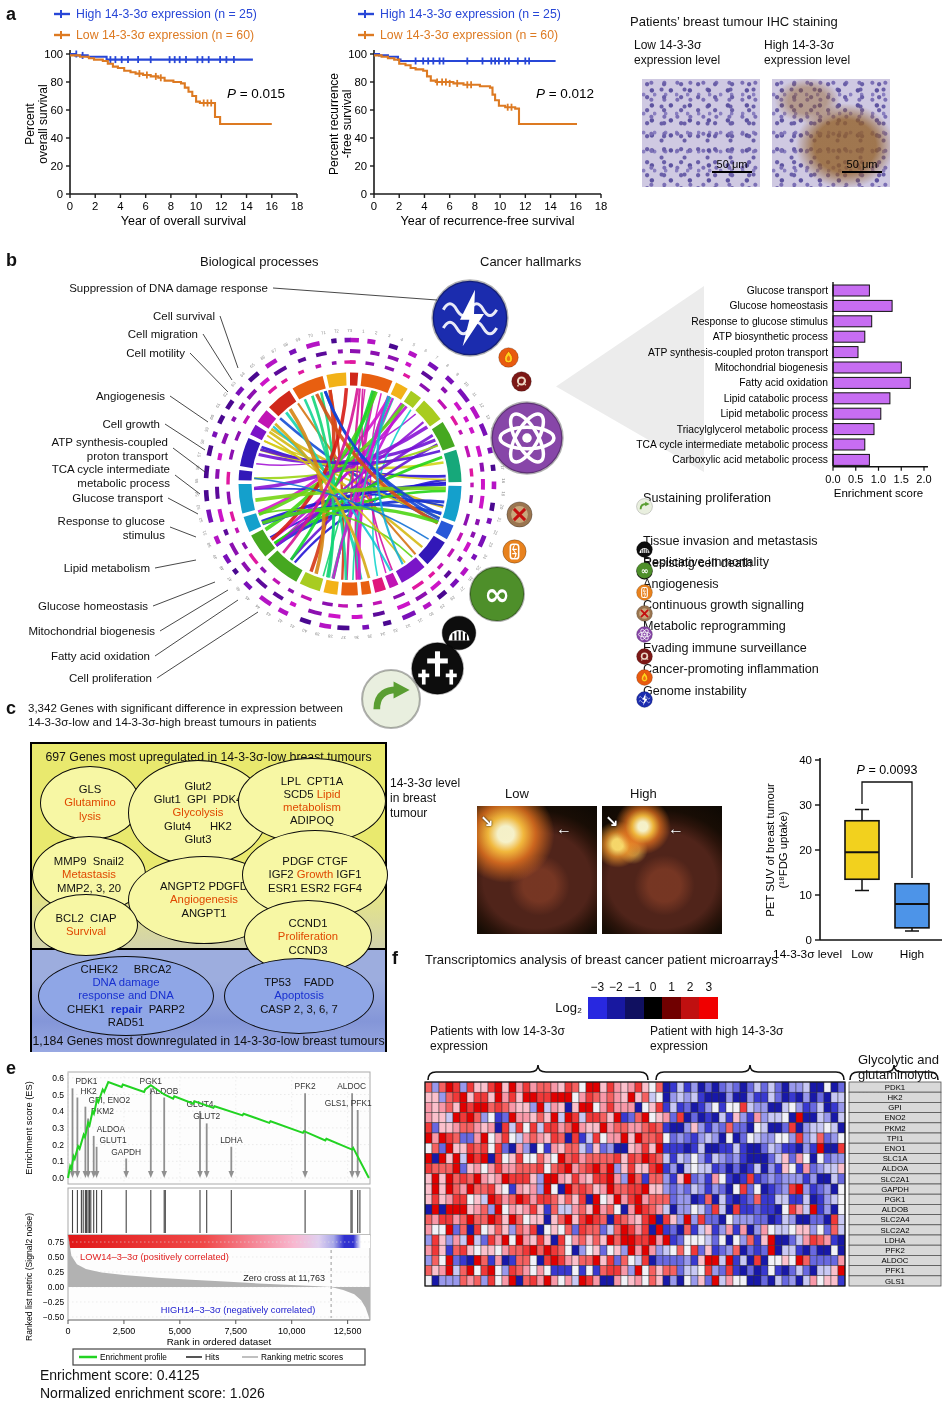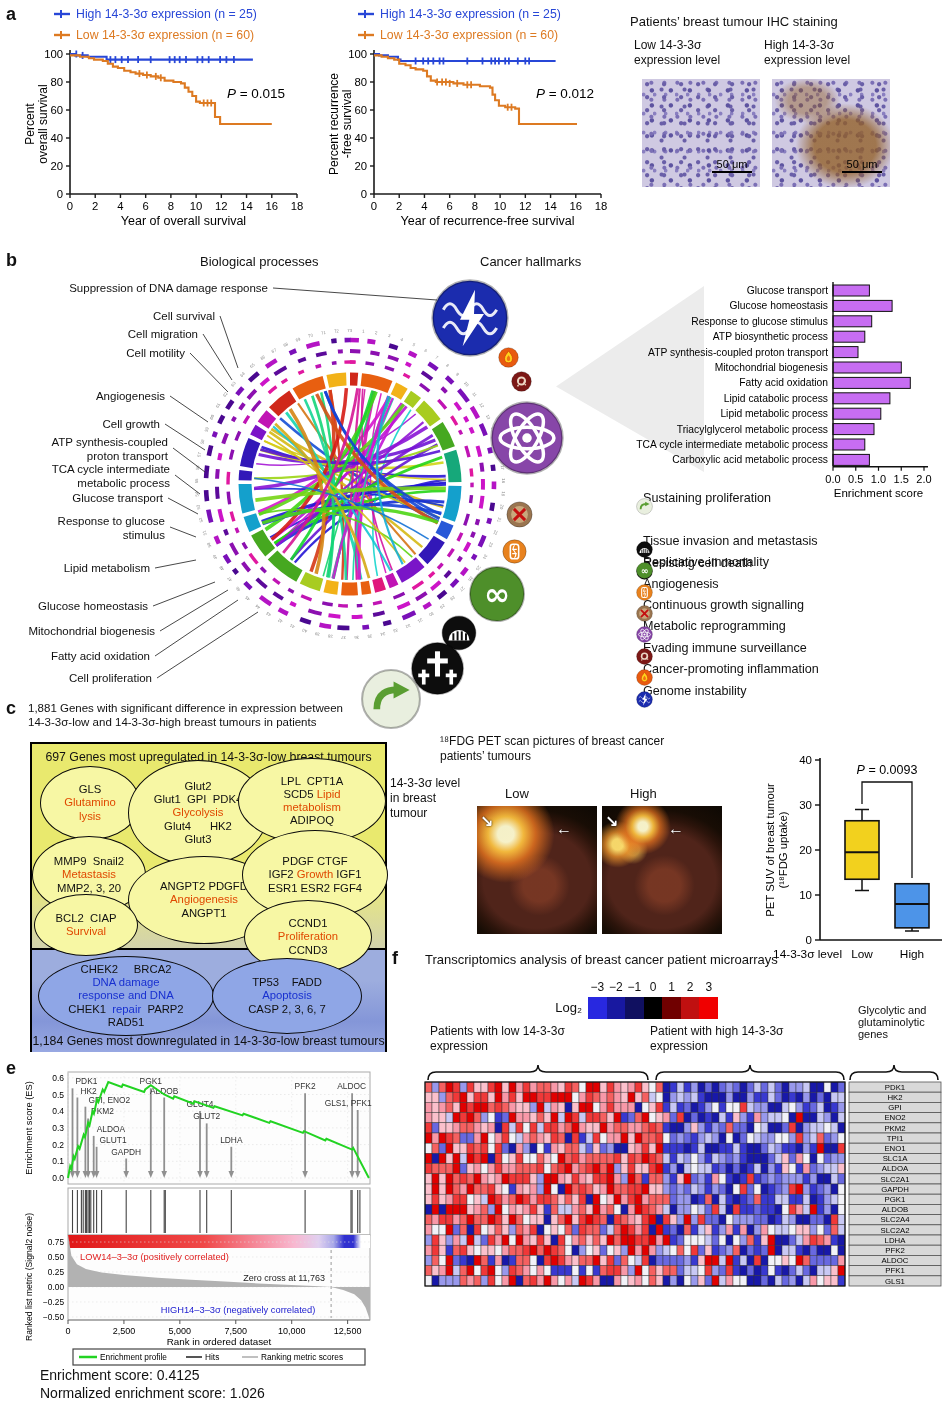--- a/index.html
+++ b/index.html
@@ -48,21 +48,21 @@
         justify-content:center;align-items:center;box-sizing:border-box;}
   .oval.up{background:#f7f7a4;}
   .oval.down{background:#8fa6e6;}
   .oval .ln{font-size:11.3px;line-height:1.16;white-space:pre;}
   .hdrline{position:absolute;width:100%;text-align:center;font-size:12.3px;}
   
   .hm-row{position:absolute;display:flex;align-items:center;gap:7px;height:20px;}
   .hm-row .lbl{font-size:12.6px;white-space:nowrap;}
   .callout{position:absolute;left:556px;top:286px;width:148px;height:186px;background:#ececec;
            clip-path:polygon(0 54%,100% 0,100% 100%);}
-  .brace-note{font-size:11px;}
+  .brace-note{font-size:13px;margin-top:48px;}
 </style>
 </head>
 <body>
 
 <div class="page">
 
   <div class="plabel" style="left:6px;top:4px">a</div>
   <div class="plabel" style="left:6px;top:250px">b</div>
   <div class="plabel" style="left:6px;top:698px">c</div>
   <div class="plabel" style="left:392px;top:698px">d</div>
@@ -829,21 +829,21 @@
             <path d="M4 9.5 q2 -3.5 4 0 t4 0 t4 0 t4 0" stroke="#fff" stroke-width="0.9" fill="none" opacity="0.9"></path>
             <path d="M4 15 q2 -3.5 4 0 t4 0 t4 0 t4 0" stroke="#fff" stroke-width="0.9" fill="none" opacity="0.9"></path>
             <polygon points="13.5,3.5 9,12.5 11.8,12.5 9.8,20.5 16.2,10.8 13.2,10.8" fill="#fff"></polygon>
           </svg>
         </span>
         <span class="lbl">Genome instability</span>
       </div>
     </div>
 
   <div class="abs ctr t11" style="left:28px;top:702px;width:364px">
-    <div>1,881 Genes with significant difference in expression between</div>
+    <div>3,342 Genes with significant difference in expression between</div>
     <div>14-3-3σ-low and 14-3-3σ-high breast tumours in patients</div>
   </div>
   <div class="gene-box" style="left:30px;top:742px">
     <div class="upzone"></div>
     <div class="downzone"></div>
     <div class="hdrline" style="top:6px">697 Genes most upregulated in 14-3-3σ-low breast tumours</div>
     <div id="ovals">
         <div class="oval up" style="left: 8px; top: 22px; width: 100px; height: 74px;">
           <div class="ln"><span style="color: rgb(17, 17, 17);">GLS</span></div>
           <div class="ln"><span style="color: rgb(224, 72, 0);">Glutamino</span></div>
@@ -883,36 +883,32 @@
         </div>
         <div class="oval up" style="left: 212px; top: 156px; width: 128px; height: 74px;">
           <div class="ln"><span style="color: rgb(17, 17, 17);">CCND1</span></div>
           <div class="ln"><span style="color: rgb(224, 72, 0);">Proliferation</span></div>
           <div class="ln"><span style="color: rgb(17, 17, 17);">CCND3</span></div>
         </div>
         <div class="oval down" style="left: 6px; top: 212px; width: 176px; height: 80px;">
           <div class="ln"><span style="color: rgb(17, 17, 17);">CHEK2     BRCA2</span></div>
           <div class="ln"><span style="color: rgb(24, 48, 208);">DNA damage</span></div>
           <div class="ln"><span style="color: rgb(24, 48, 208);">response and DNA</span></div>
-          <div class="ln"><span style="color: rgb(17, 17, 17);">CHEK1  </span><span style="color: rgb(24, 48, 208);">repair</span><span style="color: rgb(17, 17, 17);">  PARP2</span></div>
+          <div class="ln"><span style="color: rgb(17, 17, 17);">CHEK1  </span><span style="color: rgb(24, 48, 208); font-weight: bold;">repair</span><span style="color: rgb(17, 17, 17);">  PARP2</span></div>
           <div class="ln"><span style="color: rgb(17, 17, 17);">RAD51</span></div>
         </div>
-        <div class="oval down" style="left: 180px; top: 214px; width: 150px; height: 76px;">
+        <div class="oval down" style="left: 192px; top: 214px; width: 150px; height: 76px;">
           <div class="ln"><span style="color: rgb(17, 17, 17);">TP53    FADD</span></div>
           <div class="ln"><span style="color: rgb(24, 48, 208);">Apoptosis</span></div>
           <div class="ln"><span style="color: rgb(17, 17, 17);">CASP 2, 3, 6, 7</span></div>
         </div>
       </div>
     <div class="hdrline" style="top:290px">1,184 Genes most downregulated in 14-3-3σ-low breast tumours</div>
   </div>
 
-  <div class="abs ctr t12" style="left:440px;top:734px;width:330px">
-    <div>¹⁸FDG PET scan pictures of breast cancer</div>
-    <div>patients’ tumours</div>
-  </div>
   <div class="abs ctr t12" style="left:390px;top:776px;width:88px">
     <div>14-3-3σ level</div>
     <div>in breast</div>
     <div>tumour</div>
   </div>
   <div class="abs ctr t13" style="left:505px;top:786px;width:70px">Low</div>
   <div class="abs ctr t13" style="left:630px;top:786px;width:70px">High</div>
   <div class="pet" style="left:477px;top:806px"></div>
   <div class="pet high" style="left:602px;top:806px"></div>
   <span class="pet-arrow" style="left:480px;top:812px">↘</span>

